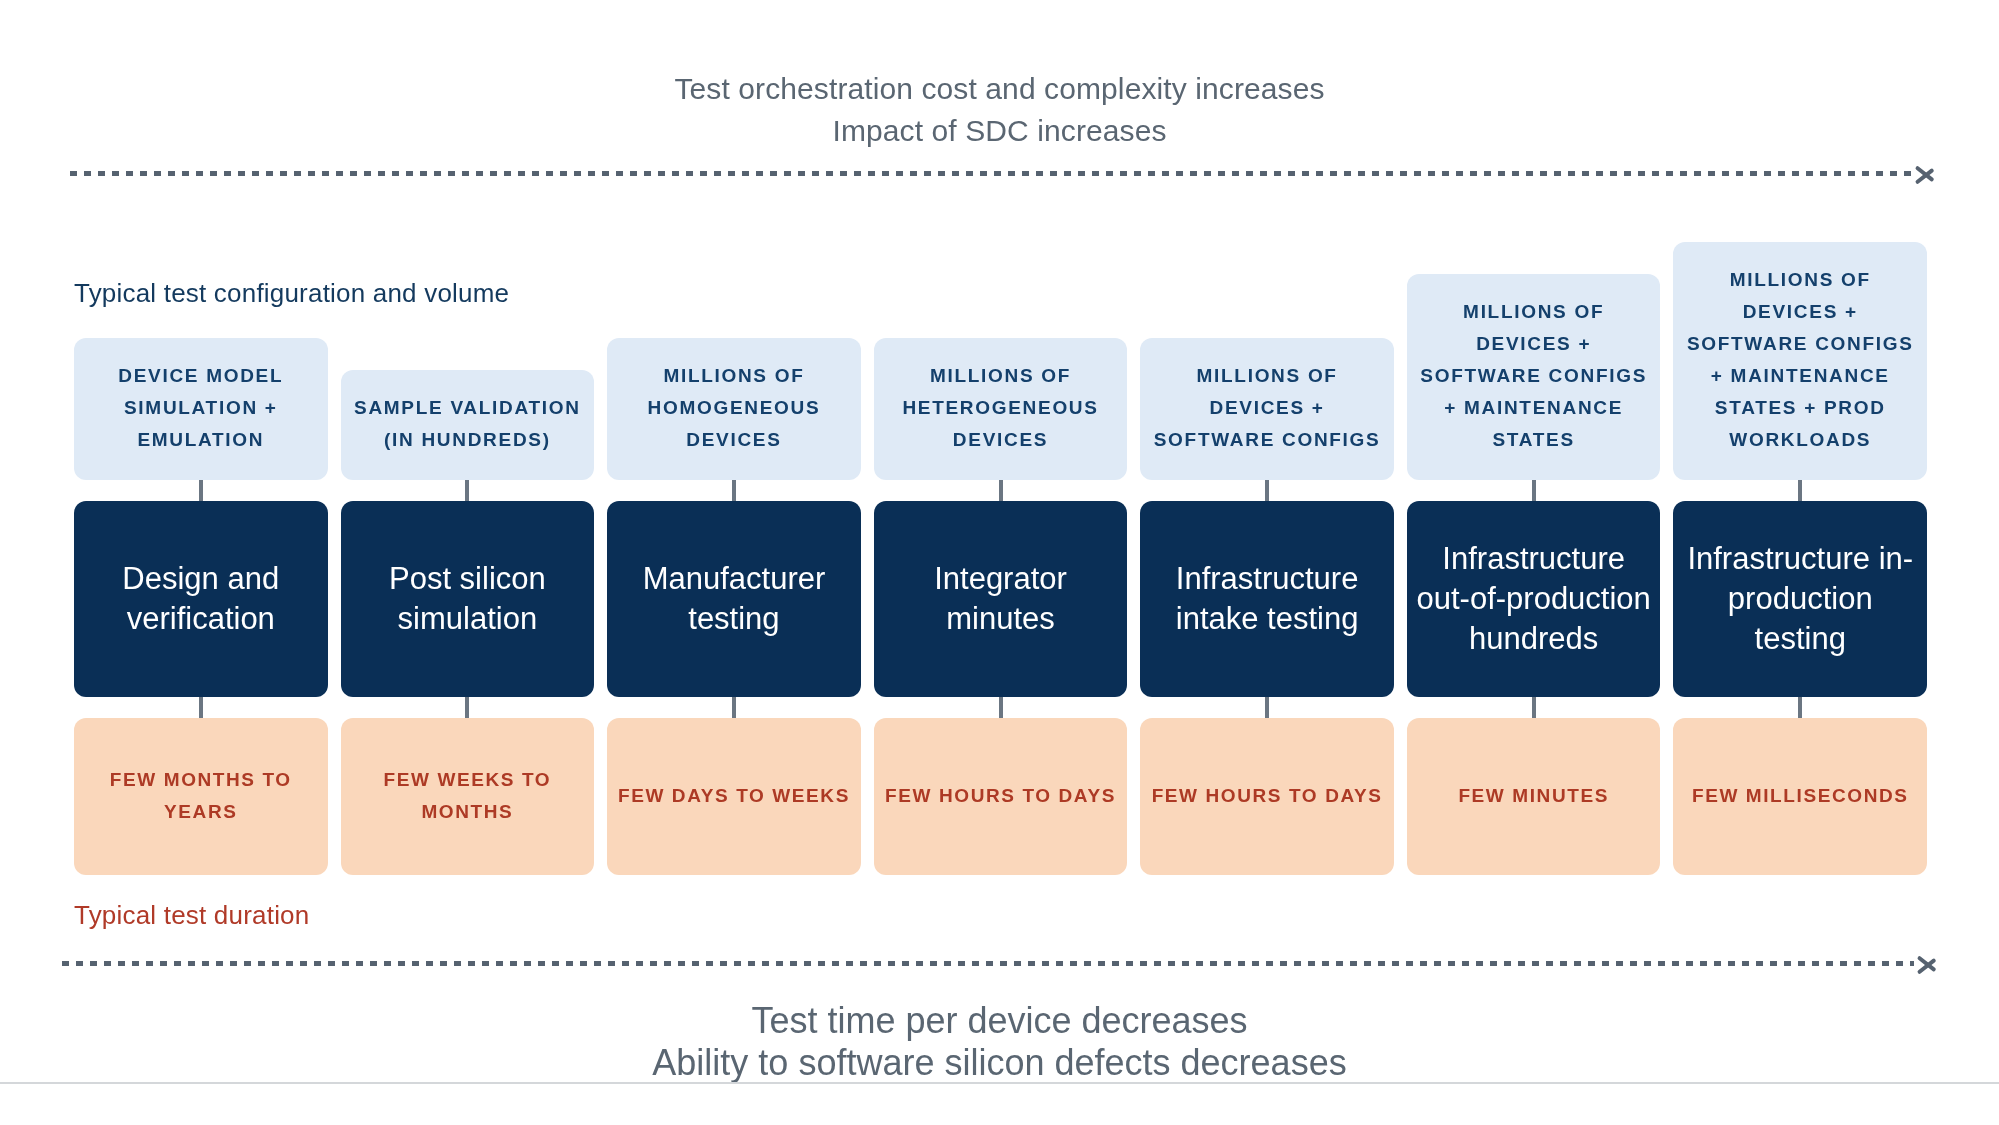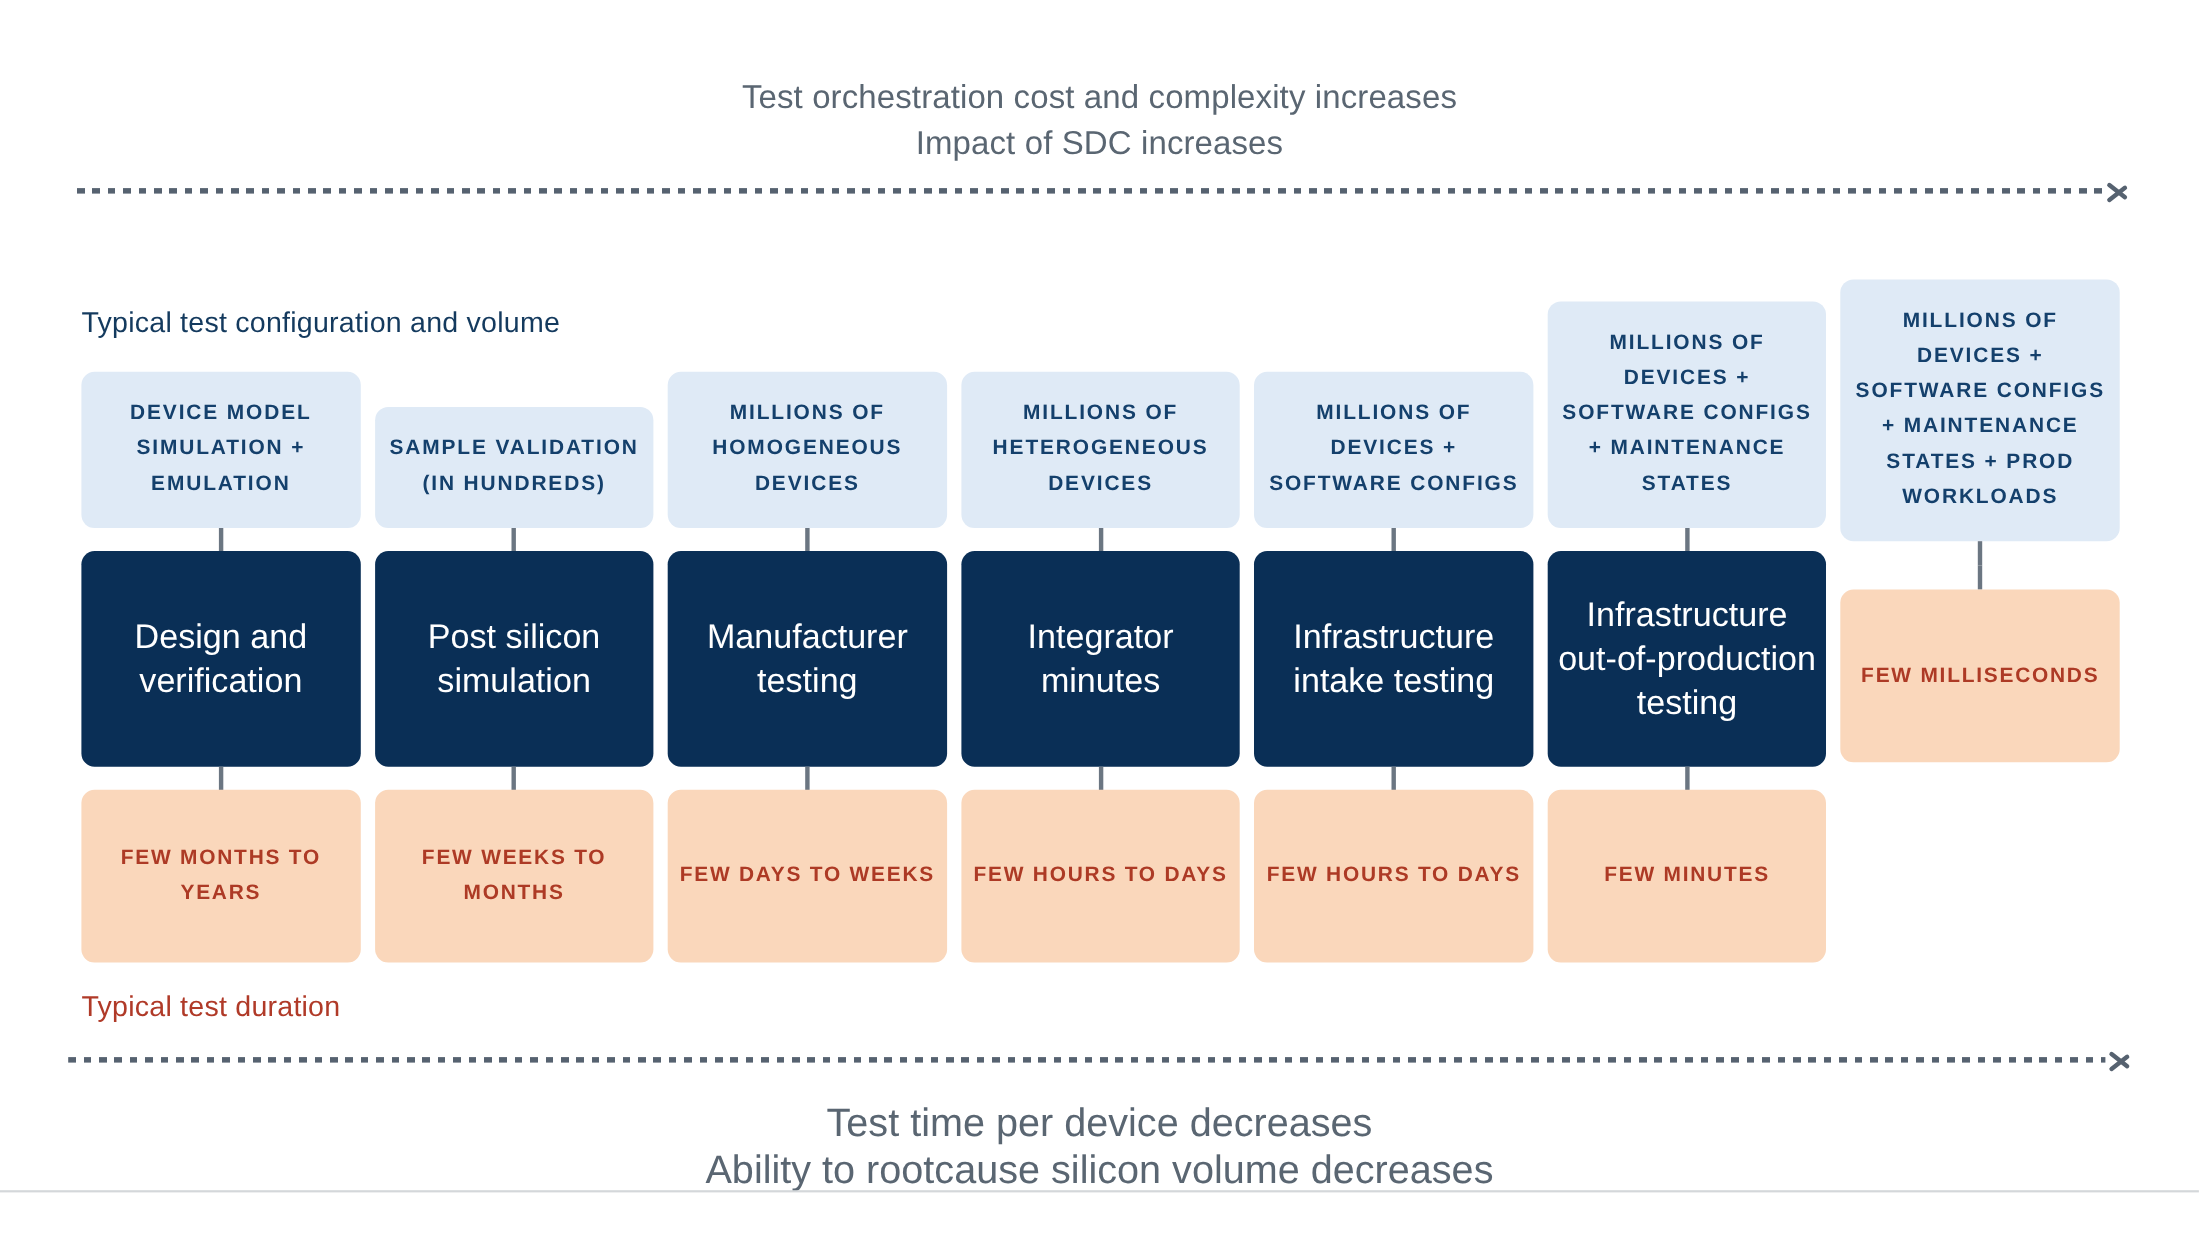--- a/index.html
+++ b/index.html
@@ -338,54 +338,57 @@
     </div>
 
     <div class="column">
       <div class="cell-config">
         <div class="box-config">Millions of devices + software configs + maintenance states</div>
       </div>
       <div class="gap-top">
         <div class="connector connector-top"></div>
       </div>
       <div class="cell-stage">
-        <div class="box-stage">Infrastructure out-of-production testing</div>
+        <div class="box-stage">Infrastructure out-of-production hundreds</div>
       </div>
       <div class="gap-bottom">
         <div class="connector connector-bottom"></div>
       </div>
       <div class="cell-duration">
         <div class="box-duration">Few minutes</div>
       </div>
     </div>
 
     <div class="column">
       <div class="cell-config">
         <div class="box-config">Millions of devices + software configs + maintenance states + prod workloads</div>
       </div>
       <div class="gap-top">
         <div class="connector connector-top"></div>
+      </div>
+      <div class="cell-stage">
+        <div class="box-stage">Infrastructure in-production testing</div>
       </div>
       <div class="gap-bottom">
         <div class="connector connector-bottom"></div>
       </div>
       <div class="cell-duration">
         <div class="box-duration">Few milliseconds</div>
       </div>
     </div>
 
   </div>
 
   <div class="caption caption-duration">Typical test duration</div>
 
   <div class="arrow-row arrow-bottom">
     <div class="dotline"></div>
     <div class="arrowhead"></div>
   </div>
 
   <div class="bottom-annotation">
     <span class="line">Test time per device decreases</span>
-    <span class="line">Ability to rootcause silicon volume decreases</span>
+    <span class="line">Ability to software silicon defects decreases</span>
   </div>
 
   <div class="bottom-rule"></div>
 
 </div>
 
 </body></html>

